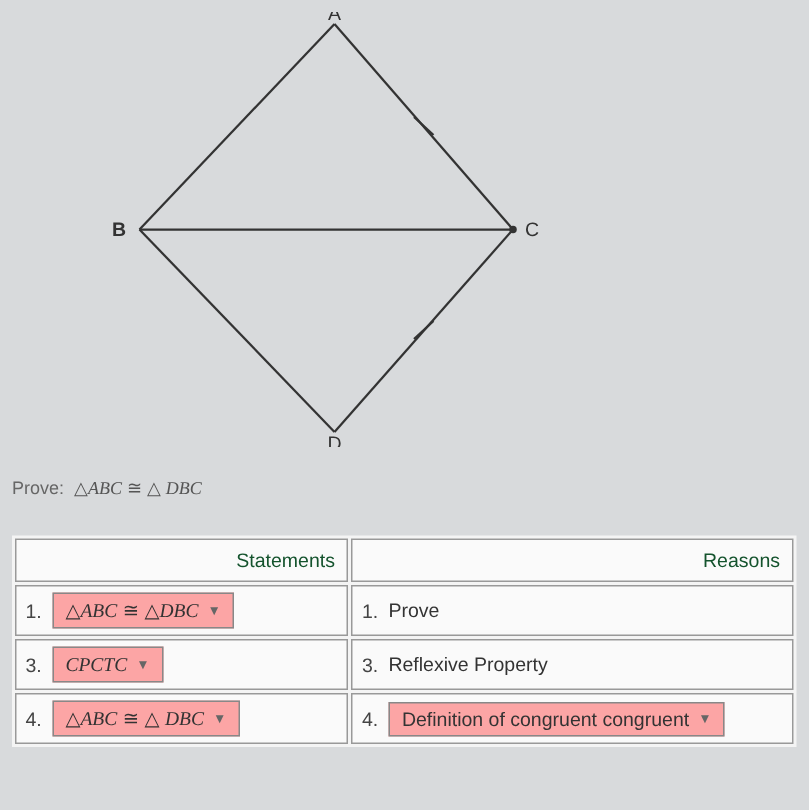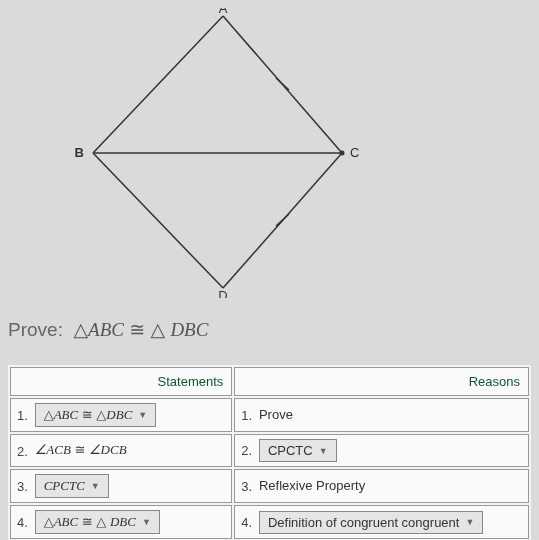--- a/index.html
+++ b/index.html
@@ -21,21 +21,21 @@
       width: 100%;
       height: 280px;
       position: relative;
     }
     .figure-area svg {
       display: block;
     }
     .prove-line {
       margin-top: 30px;
       margin-bottom: 24px;
-      font-size: 19px;
+      font-size: 12px;
       color: #555;
     }
     .prove-line .prove-label {
       color: #666;
     }
     .math-it {
       font-style: italic;
       font-family: "Times New Roman", serif;
     }
     .triangle {
@@ -64,21 +64,21 @@
     }
     .rownum {
       display: inline-block;
       width: 14px;
       vertical-align: middle;
       color: #444;
     }
     .dropdown {
       display: inline-flex;
       align-items: center;
-      background: #e5e5e5;
+      background: #fca5a5;
       border: 1px solid #888;
       padding: 3px 8px;
       font-size: 13px;
       cursor: pointer;
       color: #333;
       vertical-align: middle;
     }
     .dropdown .caret {
       margin-left: 6px;
       font-size: 9px;
@@ -132,33 +132,20 @@
           <span><span class="triangle">△</span><span class="math-it">ABC</span> ≅ <span class="triangle">△</span><span class="math-it">DBC</span></span>
           <span class="caret">▼</span>
         </span>
       </td>
       <td>
         <span class="rownum">1.</span>
         <span>Prove</span>
       </td>
     </tr>
 
-    <tr>
-      <td>
-        <span class="rownum">2.</span>
-        <span><span class="math-it">∠ACB</span> ≅ <span class="math-it">∠DCB</span></span>
-      </td>
-      <td>
-        <span class="rownum">2.</span>
-        <span class="dropdown">
-          <span>CPCTC</span>
-          <span class="caret">▼</span>
-        </span>
-      </td>
-    </tr>
 
     <tr>
       <td>
         <span class="rownum">3.</span>
         <span class="dropdown">
           <span class="math-it">CPCTC</span>
           <span class="caret">▼</span>
         </span>
       </td>
       <td>

